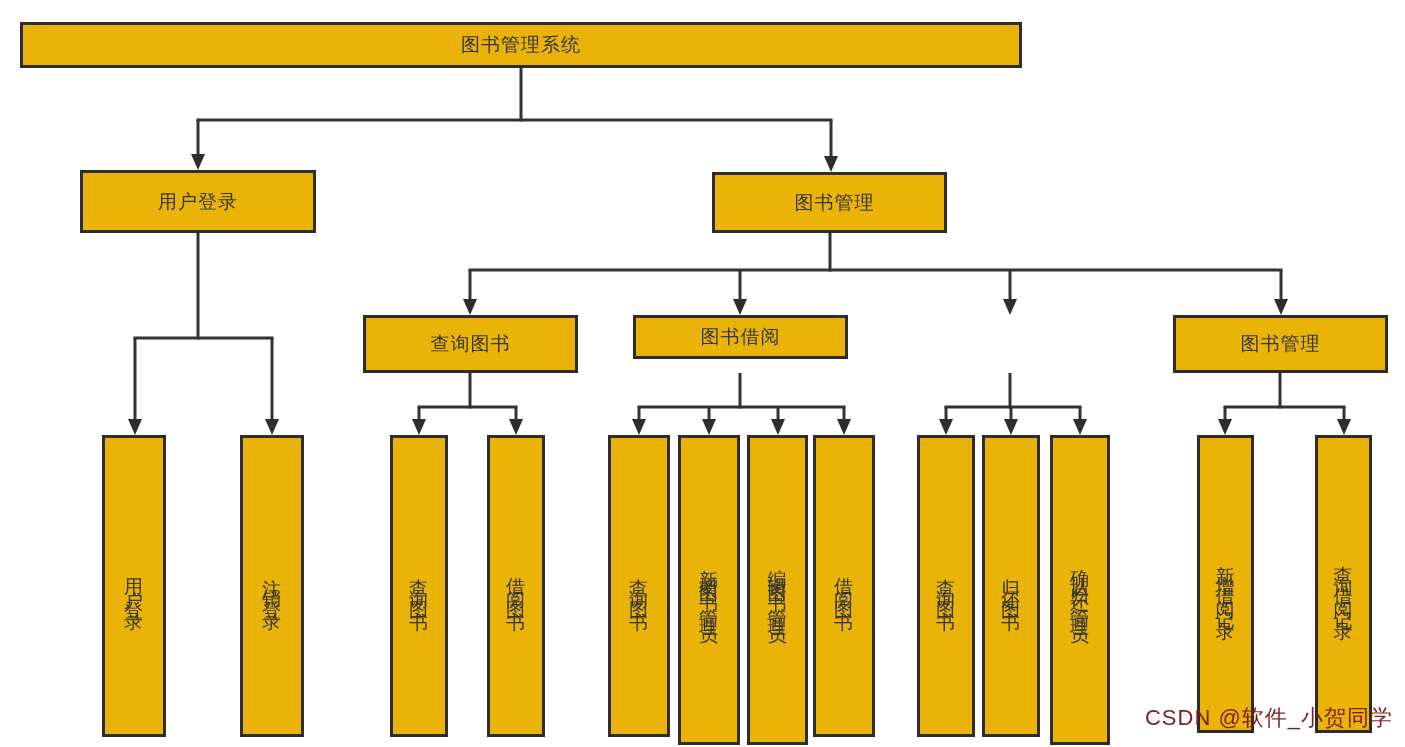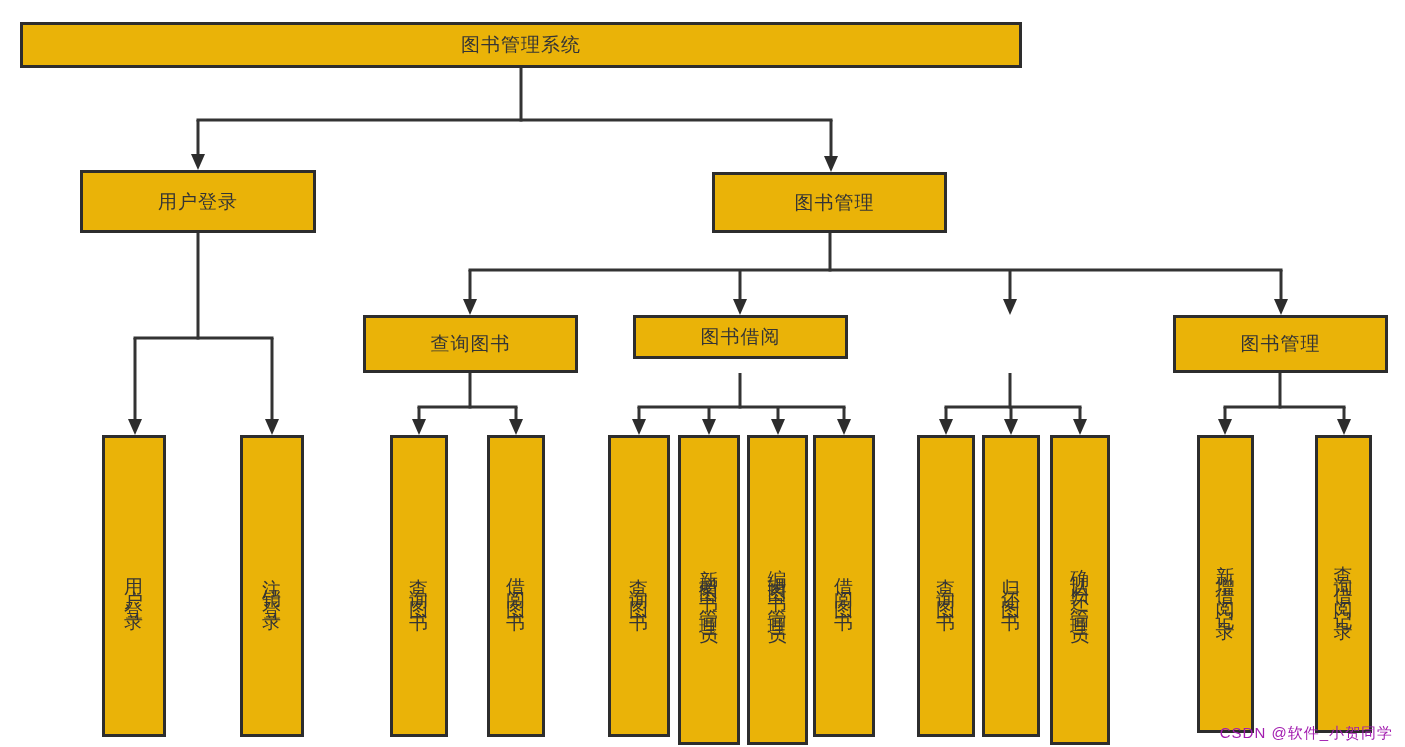--- a/index.html
+++ b/index.html
@@ -27,23 +27,23 @@
     text-orientation:mixed;
     font-size:19px;
     letter-spacing:0.6em;
     color:#353535;
     line-height:1;
   }
   .node-v.tight span{letter-spacing:0.42em;}
   #watermark{
     position:absolute;
     right:12px;
-    bottom:4px;
-    font-size:15px;
-    color:#a21caf;
+    bottom:14px;
+    font-size:22px;
+    color:#7f1d1d;
     letter-spacing:1px;
     white-space:nowrap;
   }
 </style>
 </head>
 <body>
 
 <div id="stage">
 
   <svg id="wires" viewBox="0 0 1405 747" xmlns="http://www.w3.org/2000/svg">

